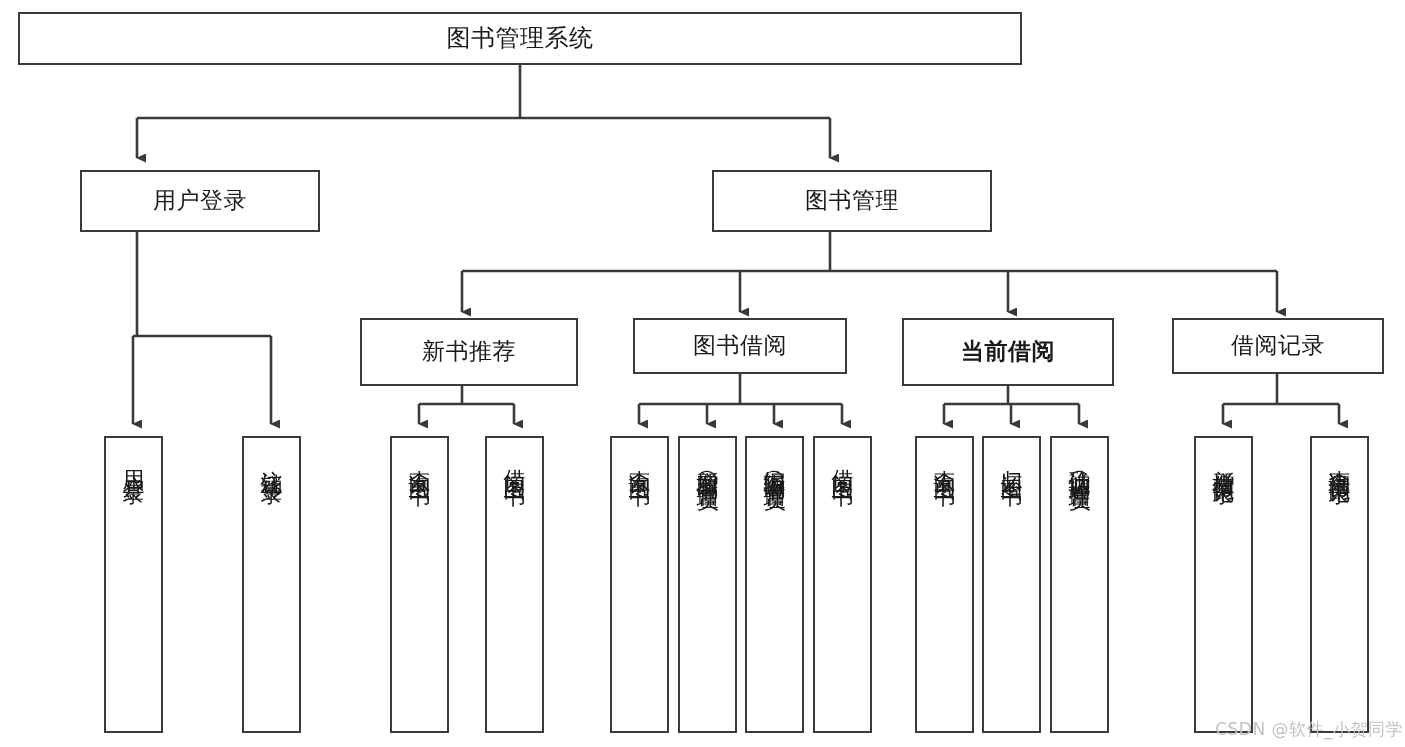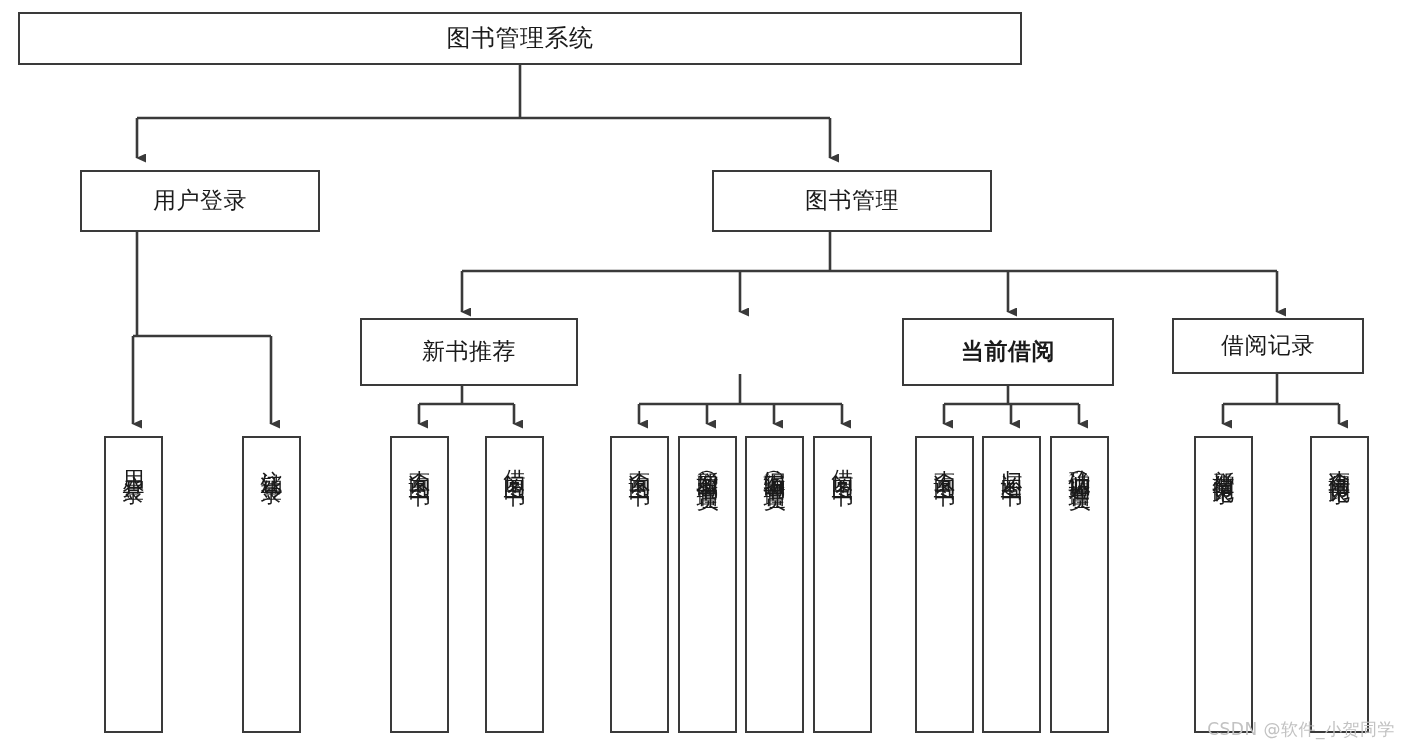--- a/index.html
+++ b/index.html
@@ -63,21 +63,21 @@
     font-size: 22px;
     line-height: 1.0;
     letter-spacing: 5px;
     white-space: nowrap;
   }
   .node.vert.tall-text .node-label {
     letter-spacing: 3px;
   }
   #watermark {
     position: absolute;
-    right: 10px;
+    right: 2px;
     bottom: 6px;
     font-size: 17px;
     color: #c2c2c2;
     letter-spacing: 0.5px;
     z-index: 5;
     white-space: nowrap;
   }
 </style>
 </head>
 <body>
@@ -141,24 +141,27 @@
   <div class="node horiz" style="left:80px; top:170px; width:240px; height:62px;">
     <span class="node-label">用户登录</span>
   </div>
   <div class="node horiz" style="left:712px; top:170px; width:280px; height:62px;">
     <span class="node-label">图书管理</span>
   </div>
 
   <div class="node horiz" style="left:360px; top:318px; width:218px; height:68px;">
     <span class="node-label">新书推荐</span>
   </div>
+  <div class="node horiz" style="left:633px; top:318px; width:214px; height:56px;">
+    <span class="node-label">图书借阅</span>
+  </div>
   <div class="node horiz" style="left:902px; top:318px; width:212px; height:68px;font-weight:bold;">
     <span class="node-label">当前借阅</span>
   </div>
-  <div class="node horiz" style="left:1172px; top:318px; width:192px; height:56px;">
+  <div class="node horiz" style="left:1172px; top:318px; width:212px; height:56px;">
     <span class="node-label">借阅记录</span>
   </div>
 
   <div class="node vert" style="left:104px; top:436px; width:59px; height:297px;">
     <span class="node-label">用户登录</span>
   </div>
   <div class="node vert" style="left:242px; top:436px; width:59px; height:297px;">
     <span class="node-label">注销登录</span>
   </div>
 

